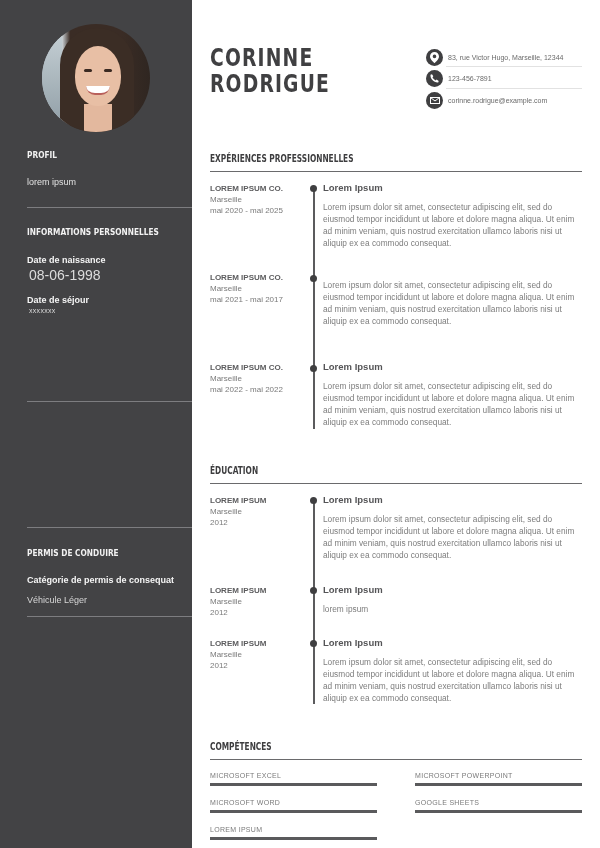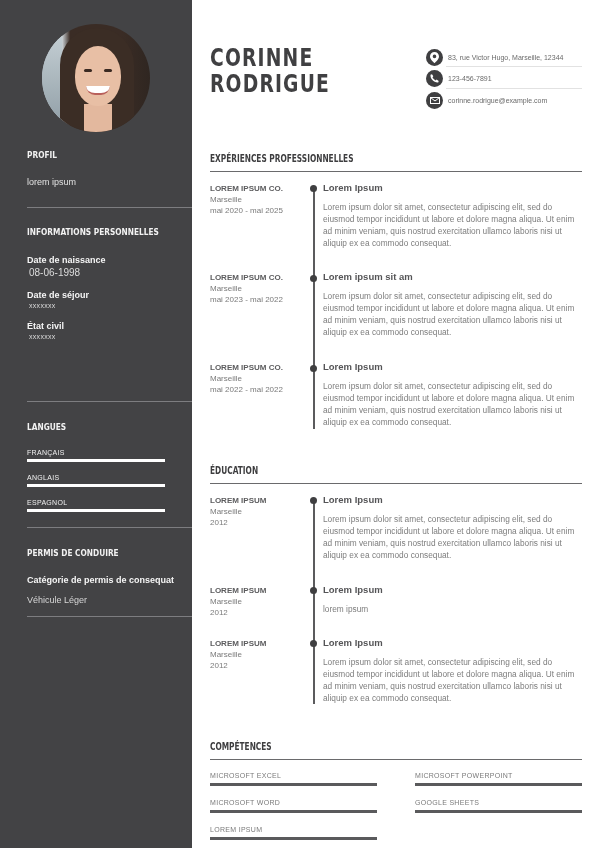--- a/index.html
+++ b/index.html
@@ -16,21 +16,21 @@
   .photo .smile { position: absolute; left: 44px; top: 62px; width: 24px; height: 9px; border-radius: 0 0 12px 12px; background: #ffffff; border-bottom: 2px solid #b9605b; }
   .photo .eye { position: absolute; top: 45px; width: 8px; height: 3px; border-radius: 2px; background: #3a2a22; }
   .photo .neck { position: absolute; left: 42px; top: 80px; width: 28px; height: 30px; background: #e3b89e; }
   .photo .bg-left { position: absolute; left: 0; top: 0; width: 20px; height: 108px; background: linear-gradient(180deg,#c9d3d8,#8e9ca4); }
 
   .side-section { position: absolute; left: 27px; width: 165px; }
   .side-title { font-family: "DejaVu Sans", sans-serif; font-weight: bold; font-size: 9.5px; letter-spacing: 0px; color: #f2f2f2; transform: scaleX(0.78); transform-origin: left; white-space: nowrap; }
   .side-text { font-size: 9px; color: #e2e2e2; }
   .side-divider { position: absolute; left: 27px; width: 165px; height: 1px; background: #7d7d80; }
   .info-label { font-size: 9px; font-weight: bold; color: #f5f5f5; }
-  .info-value { font-size: 10px; color: #dcdcdc; padding-left: 2px; margin-top: 2px; }
+  .info-value { font-size: 14px; color: #dcdcdc; padding-left: 2px; margin-top: 2px; }
   .info-value.small { font-size: 7px; letter-spacing: 0.3px; }
   .lang-label { font-size: 7px; color: #f0f0f0; letter-spacing: 0.3px; }
   .lang-bar { width: 138px; height: 3px; background: #ffffff; margin-top: 3px; }
 
   
   .name { position: absolute; left: 210px; top: 45px; font-family: "DejaVu Sans", sans-serif; font-weight: bold; font-size: 24px; line-height: 26px; color: #404042; letter-spacing: 1.5px; transform: scaleX(0.78); transform-origin: left; white-space: nowrap; }
   .contact { position: absolute; left: 426px; width: 156px; height: 22px; display: flex; align-items: center; }
   .contact .icon { width: 17px; height: 17px; border-radius: 50%; background: #3f3f41; display: flex; align-items: center; justify-content: center; flex-shrink: 0; }
   .contact .text { font-size: 7px; color: #6a6a6a; margin-left: 5px; white-space: nowrap; }
   .contact-divider { position: absolute; left: 446px; width: 136px; height: 1px; background: #e2e2e2; }
@@ -73,42 +73,23 @@
   <div class="side-section" style="top:226px">
     <div class="side-title">INFORMATIONS PERSONNELLES</div>
     <div style="margin-top:18px">
       <div class="info-label">Date de naissance</div>
       <div class="info-value">08-06-1998</div>
     </div>
     <div style="margin-top:12px">
       <div class="info-label">Date de séjour</div>
       <div class="info-value small">xxxxxxx</div>
     </div>
-    <div style="margin-top:12px">
-      <div class="info-label">État civil</div>
-      <div class="info-value small">xxxxxxx</div>
-    </div>
   </div>
   <div class="side-divider" style="top:401px"></div>
 
-  <div class="side-section" style="top:421px">
-    <div class="side-title">LANGUES</div>
-    <div style="margin-top:17px">
-      <div class="lang-label">FRANÇAIS</div>
-      <div class="lang-bar"></div>
-    </div>
-    <div style="margin-top:12px">
-      <div class="lang-label">ANGLAIS</div>
-      <div class="lang-bar"></div>
-    </div>
-    <div style="margin-top:12px">
-      <div class="lang-label">ESPAGNOL</div>
-      <div class="lang-bar"></div>
-    </div>
-  </div>
   <div class="side-divider" style="top:527px"></div>
 
   <div class="side-section" style="top:547px">
     <div class="side-title">PERMIS DE CONDUIRE</div>
     <div class="info-label" style="margin-top:17px">Catégorie de permis de consequat</div>
     <div class="side-text" style="margin-top:10px; color:#d6d6d6">Véhicule Léger</div>
   </div>
   <div class="side-divider" style="top:616px"></div>
 
 </aside>
@@ -157,25 +138,24 @@
 </div>
 <div class="dot" style="top:185px"></div>
 <div class="entry-right" style="top:182px">
   <div class="title">Lorem Ipsum</div>
   <div class="desc">Lorem ipsum dolor sit amet, consectetur adipiscing elit, sed do eiusmod tempor incididunt ut labore et dolore magna aliqua. Ut enim ad minim veniam, quis nostrud exercitation ullamco laboris nisi ut aliquip ex ea commodo consequat.</div>
 </div>
 
 <div class="entry-left" style="top:272px">
   <div class="org">LOREM IPSUM CO.</div>
   <div>Marseille</div>
-  <div>mai 2023 - mai 2022</div>
+  <div>mai 2021 - mai 2017</div>
 </div>
 <div class="dot" style="top:275px"></div>
 <div class="entry-right" style="top:271px">
-  <div class="title">Lorem ipsum sit am</div>
   <div class="desc">Lorem ipsum dolor sit amet, consectetur adipiscing elit, sed do eiusmod tempor incididunt ut labore et dolore magna aliqua. Ut enim ad minim veniam, quis nostrud exercitation ullamco laboris nisi ut aliquip ex ea commodo consequat.</div>
 </div>
 
 <div class="entry-left" style="top:362px">
   <div class="org">LOREM IPSUM CO.</div>
   <div>Marseille</div>
   <div>mai 2022 - mai 2022</div>
 </div>
 <div class="dot" style="top:365px"></div>
 <div class="entry-right" style="top:361px">

